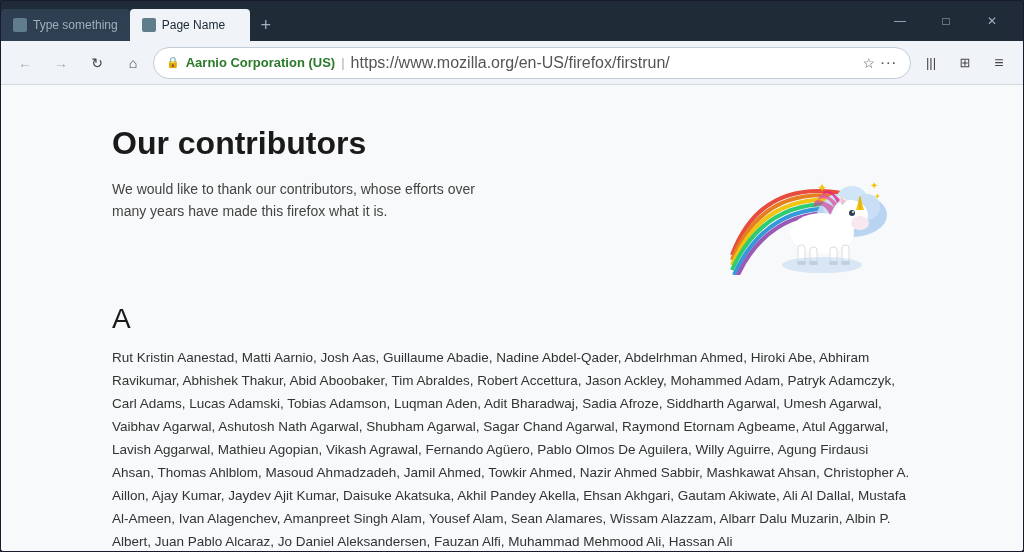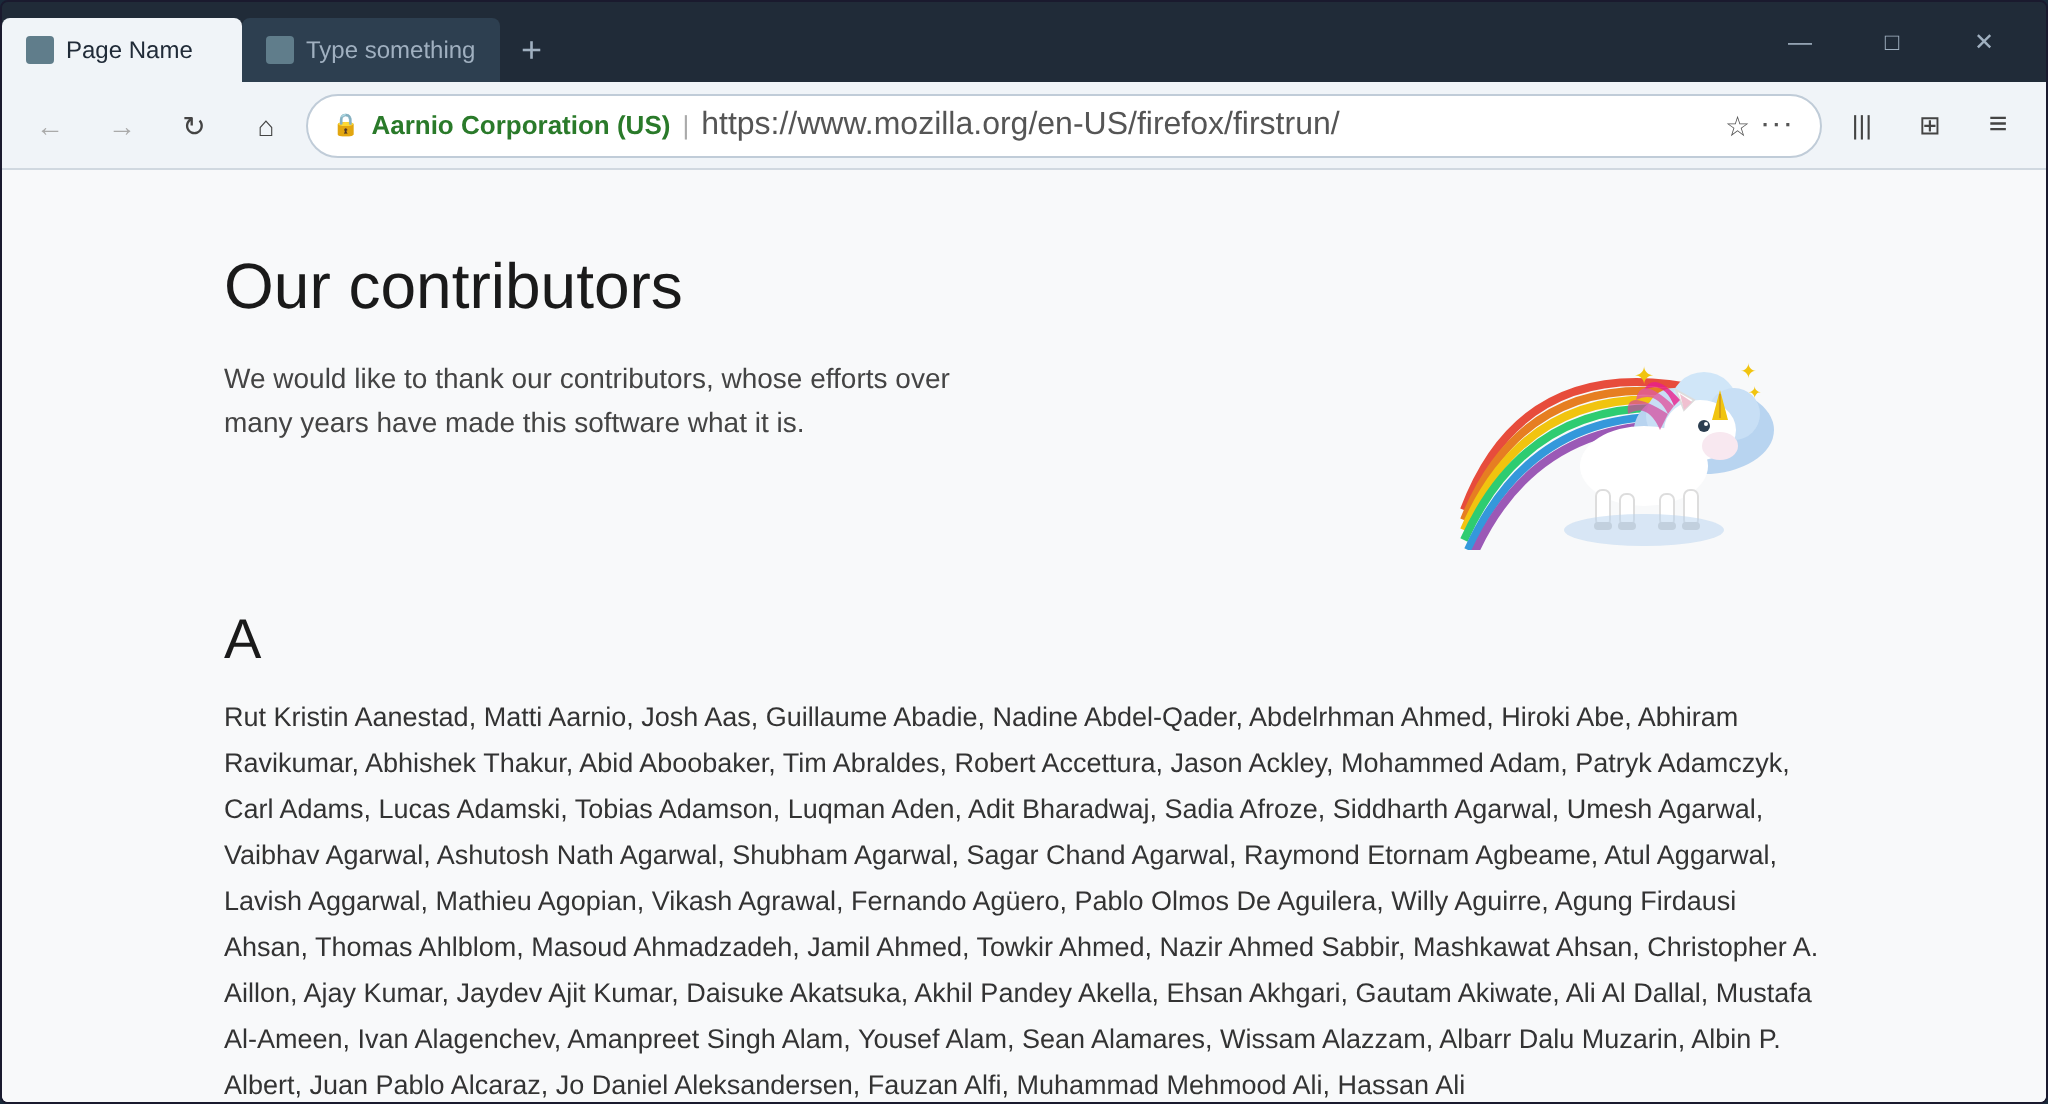--- a/index.html
+++ b/index.html
@@ -31,49 +31,49 @@
     .url-star { margin-left: auto; color: #555; font-size: 14px; cursor: pointer; }
     .url-more { color: #555; font-size: 16px; cursor: pointer; font-weight: bold; letter-spacing: 1px; }
     .toolbar-right { display: flex; align-items: center; gap: 2px; }
     .toolbar-btn { width: 32px; height: 32px; display: flex; align-items: center; justify-content: center; border-radius: 4px; cursor: pointer; color: #444; font-size: 14px; }
 
     
     .page-content { flex: 1; background: #f8f9fa; overflow: hidden; padding: 0; }
     .page-inner { max-width: 860px; margin: 0 auto; padding: 40px 30px; }
 
     .contributors-header { display: flex; align-items: flex-start; justify-content: space-between; margin-bottom: 16px; }
-    .contributors-title { font-size: 32px; font-weight: 400; color: #1a1a1a; margin-bottom: 16px; }
+    .contributors-title { font-size: 32px; font-weight: 700; color: #1a1a1a; margin-bottom: 16px; }
     .contributors-desc { font-size: 14px; color: #444; line-height: 1.6; max-width: 480px; }
     .unicorn-area { width: 200px; flex-shrink: 0; position: relative; margin-top: -10px; }
 
     
     .unicorn-svg { width: 180px; height: 160px; }
 
     .section-letter { font-size: 28px; font-weight: 300; color: #1a1a1a; margin: 24px 0 12px 0; }
     .contributors-list { font-size: 13.5px; color: #333; line-height: 1.7; }
 
     
     .page-content-wrapper { flex: 1; overflow: hidden; position: relative; background: #f8f9fa; }
   </style>
 </head>
 <body>
 
 <div class="browser-window">
 
   <div class="title-bar">
     <div class="tab-strip">
 
+      <div class="tab inactive">
+        <div class="tab-icon" style="background:#607d8b;"></div>
+        <span class="tab-label">Type something</span>
+      </div>
+
       <div class="tab active">
         <div class="tab-icon" style="background:#607d8b;"></div>
         <span class="tab-label">Page Name</span>
-      </div>
-
-      <div class="tab inactive">
-        <div class="tab-icon" style="background:#607d8b;"></div>
-        <span class="tab-label">Type something</span>
       </div>
 
       <div class="new-tab-btn">+</div>
     </div>
     <div class="window-controls">
       <div class="win-btn">—</div>
       <div class="win-btn">□</div>
       <div class="win-btn close">✕</div>
     </div>
   </div>
@@ -99,21 +99,21 @@
   </div>
 
   <div class="page-content-wrapper">
     <div class="page-content">
       <div class="page-inner">
 
         <div class="contributors-header">
           <div>
             <h1 class="contributors-title">Our contributors</h1>
             <p class="contributors-desc" style="white-space: pre-line;">We would like to thank our contributors, whose efforts over
-many years have made this software what it is.</p>
+many years have made this firefox what it is.</p>
           </div>
 
           <div class="unicorn-area">
             <svg class="unicorn-svg" viewBox="0 0 180 160" xmlns="http://www.w3.org/2000/svg">
 
               <path d="M20 140 Q50 60 140 80" stroke="#e74c3c" stroke-width="4" fill="none"></path>
               <path d="M20 145 Q52 65 142 84" stroke="#e67e22" stroke-width="4" fill="none"></path>
               <path d="M20 150 Q54 70 144 88" stroke="#f1c40f" stroke-width="4" fill="none"></path>
               <path d="M20 155 Q56 75 146 92" stroke="#2ecc71" stroke-width="4" fill="none"></path>
               <path d="M22 160 Q58 80 148 96" stroke="#3498db" stroke-width="4" fill="none"></path>

